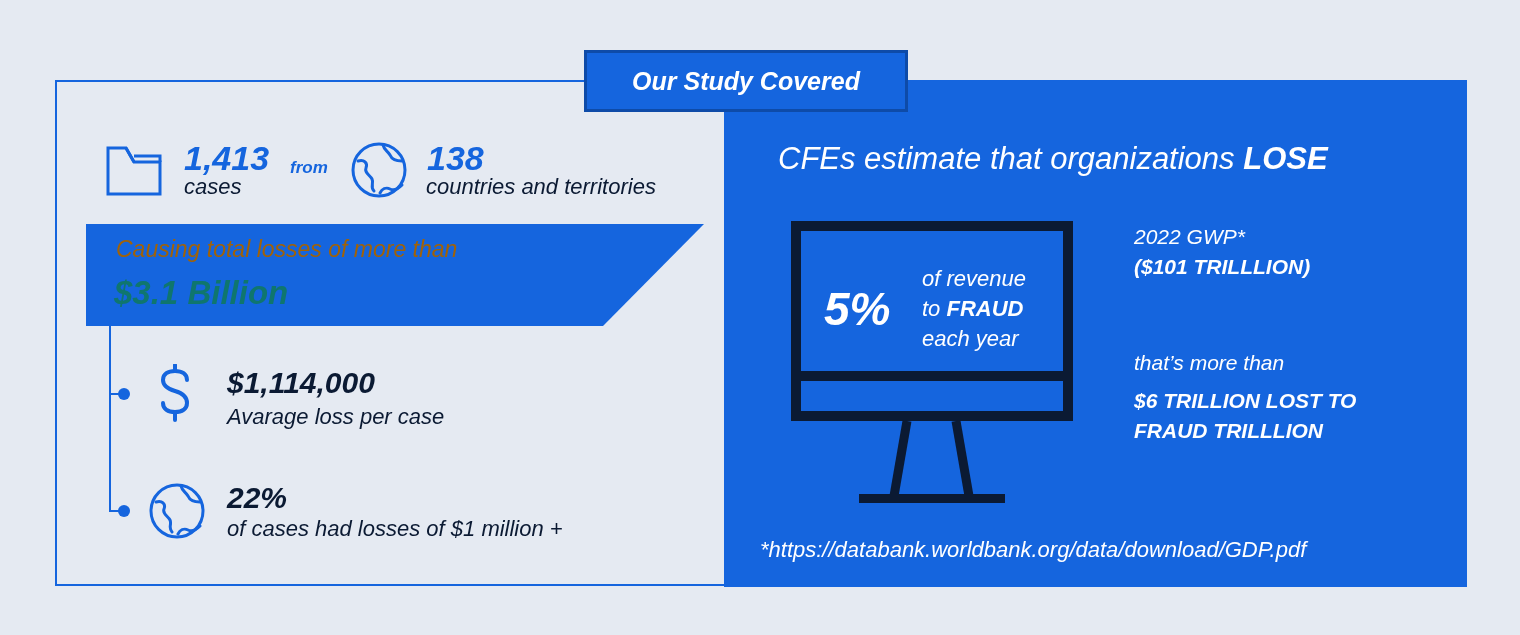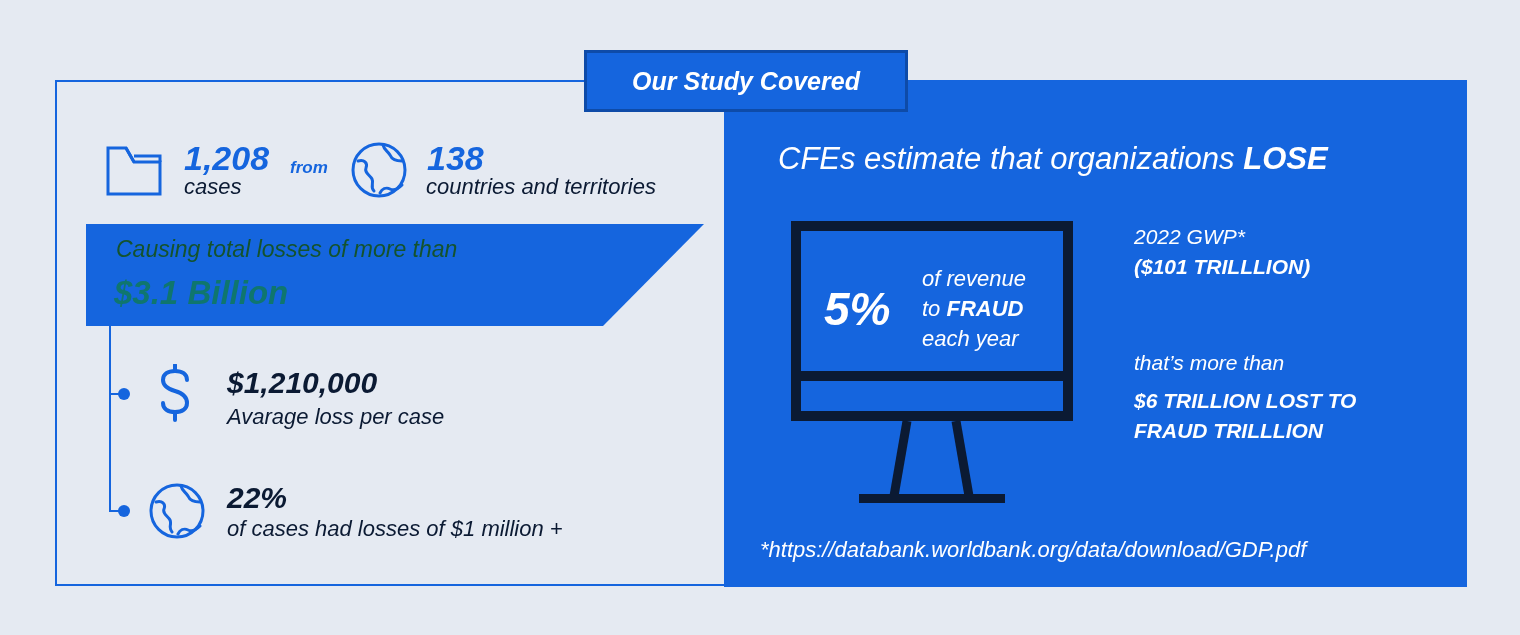--- a/index.html
+++ b/index.html
@@ -44,21 +44,21 @@
     font-family: "Liberation Sans", sans-serif; font-style: italic;
     font-size: 22px; line-height: 24px;
   }
 
   
   #loss-banner {
     left: 86px; top: 224px; width: 618px; height: 102px;
   }
   #loss-banner svg { position: absolute; left: 0; top: 0; }
   #banner-text-1 {
-    left: 116px; top: 236px; color: #14532d;
+    left: 116px; top: 236px; color: #a16207;
     font-family: "Liberation Sans", sans-serif; font-style: italic; font-size: 23px;
   }
   #banner-text-2 {
     left: 114px; top: 274px; color: #0f766e;
     font-family: "Liberation Sans", sans-serif; font-style: italic; font-weight: bold; font-size: 33px;
   }
 
   .right-text {
     font-family: "Liberation Sans", sans-serif; font-style: italic; color: #fff;
   }
@@ -75,21 +75,21 @@
 </div>
 
 <div class="abs" style="left:106px; top:146px; width:56px; height:50px;">
   <svg width="56" height="50" viewBox="0 0 56 50">
     <path d="M2 2 H20 L28 16 H54 V48 H2 Z" fill="none" stroke="#1565DE" stroke-width="3" stroke-linejoin="miter"></path>
     <path d="M20 2 L28 16" fill="none" stroke="#1565DE" stroke-width="3"></path>
     <path d="M28 10 H54 V16" fill="none" stroke="#1565DE" stroke-width="3"></path>
   </svg>
 </div>
 
-<div class="abs big-num blue" style="left:184px; top:141px;">1,208</div>
+<div class="abs big-num blue" style="left:184px; top:141px;">1,413</div>
 <div class="abs sub dark" style="left:184px; top:175px;">cases</div>
 
 <div class="abs blue" style="left:290px; top:158px; font-family:'Liberation Sans',sans-serif; font-style:italic; font-weight:bold; font-size:17px;">from</div>
 
 <div class="abs" style="left:350px; top:141px; width:58px; height:58px;">
   <svg width="58" height="58" viewBox="0 0 58 58">
     <circle cx="29" cy="29" r="26" fill="none" stroke="#1565DE" stroke-width="3"></circle>
     <path d="M8 20 C14 18 18 22 16 27 C14 32 20 34 22 38 C24 42 20 46 24 50 M30 52 C32 48 36 46 40 48 C44 50 48 48 52 44 M33 4 C34 9 38 10 40 14 C42 19 46 20 52 20" fill="none" stroke="#1565DE" stroke-width="3" stroke-linecap="round"></path>
   </svg>
 </div>
@@ -113,21 +113,21 @@
   </svg>
 </div>
 
 <div class="abs blue" style="left:154px; top:362px; width:42px; height:62px; display:flex; align-items:center; justify-content:center;">
   <svg width="32" height="58" viewBox="0 0 32 58">
     <path d="M28 16 C28 10 23 7 16 7 C9 7 4 10 4 16 C4 22 9 25 16 27 C23 29 28 32 28 39 C28 45 23 48 16 48 C9 48 4 45 4 39" fill="none" stroke="#1565DE" stroke-width="4" stroke-linecap="round"></path>
     <path d="M16 1 V7 M16 48 V56" stroke="#1565DE" stroke-width="4" stroke-linecap="round"></path>
   </svg>
 </div>
 
-<div class="abs dark" style="left:227px; top:366px; font-family:'Liberation Sans',sans-serif; font-weight:bold; font-style:italic; font-size:30px;">$1,210,000</div>
+<div class="abs dark" style="left:227px; top:366px; font-family:'Liberation Sans',sans-serif; font-weight:bold; font-style:italic; font-size:30px;">$1,114,000</div>
 <div class="abs dark" style="left:227px; top:404px; font-family:'Liberation Sans',sans-serif; font-style:italic; font-size:22px;">Avarage loss per case</div>
 
 <div class="abs" style="left:148px; top:482px; width:58px; height:58px;">
   <svg width="58" height="58" viewBox="0 0 58 58">
     <circle cx="29" cy="29" r="26" fill="none" stroke="#1565DE" stroke-width="3"></circle>
     <path d="M8 20 C14 18 18 22 16 27 C14 32 20 34 22 38 C24 42 20 46 24 50 M30 52 C32 48 36 46 40 48 C44 50 48 48 52 44 M33 4 C34 9 38 10 40 14 C42 19 46 20 52 20" fill="none" stroke="#1565DE" stroke-width="3" stroke-linecap="round"></path>
   </svg>
 </div>
 
 <div class="abs dark" style="left:227px; top:481px; font-family:'Liberation Sans',sans-serif; font-weight:bold; font-style:italic; font-size:30px;">22%</div>

